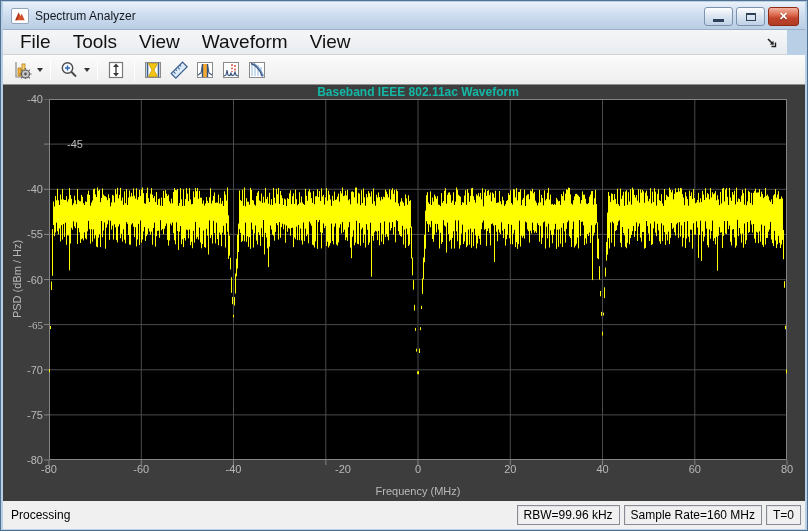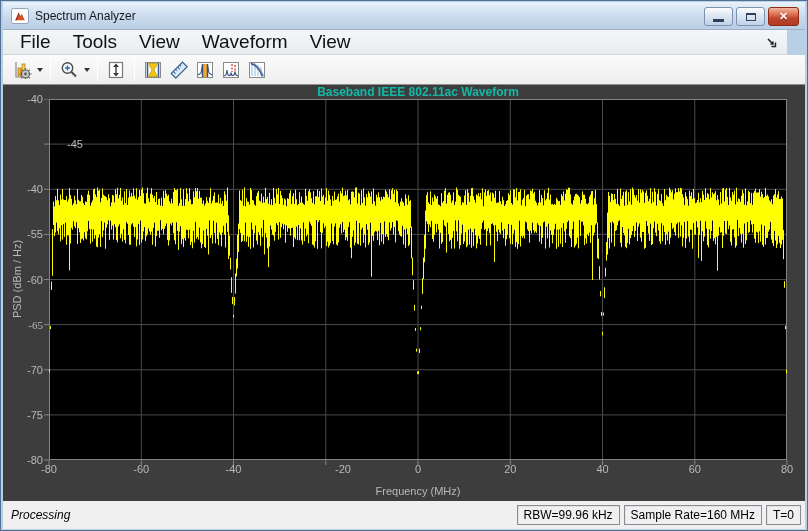--- a/index.html
+++ b/index.html
@@ -58,21 +58,21 @@
     transform:translate(-50%,-50%) rotate(-90deg);font-size:11px;color:#b9b9b9;}
   .tick-x{position:absolute;width:50px;text-align:center;font-size:11px;color:#b9b9b9;top:378px;}
   .tick-y{position:absolute;width:40px;text-align:right;font-size:11px;color:#b9b9b9;left:0;}
   #plot-svg{position:absolute;left:41px;top:14px;}
   
   .statusbar{
     position:absolute;left:2px;top:500px;width:802px;height:28px;
     background:#f0f0f0;display:flex;align-items:center;font-size:12px;color:#000;
     padding:0 4px;
   }
-  .status-text{padding-left:4px;font-style:italic;}
+  .status-text{padding-left:4px;}
   .status-panels{margin-left:auto;display:flex;gap:4px;}
   .status-panel{height:20px;line-height:18px;padding:0 6px;background:#f0f0f0;
     border:1px solid #898c95;box-shadow:inset 1px 1px 0 #e3e3e3;white-space:nowrap;}
 </style>
 </head>
 <body>
 
 <div class="window">
 
   <div class="titlebar">

